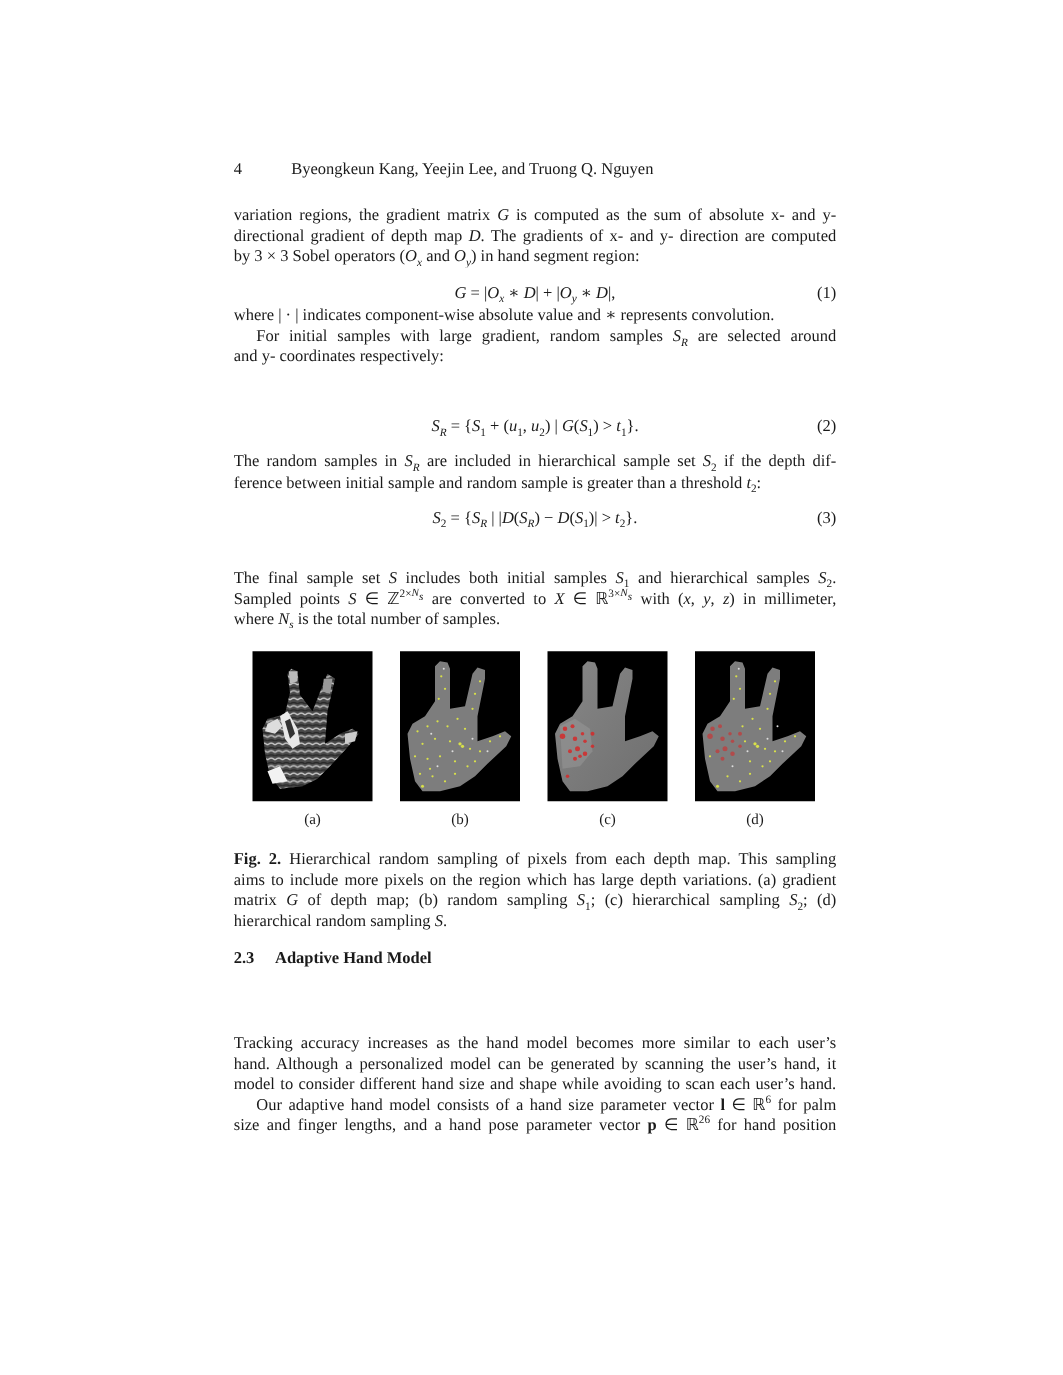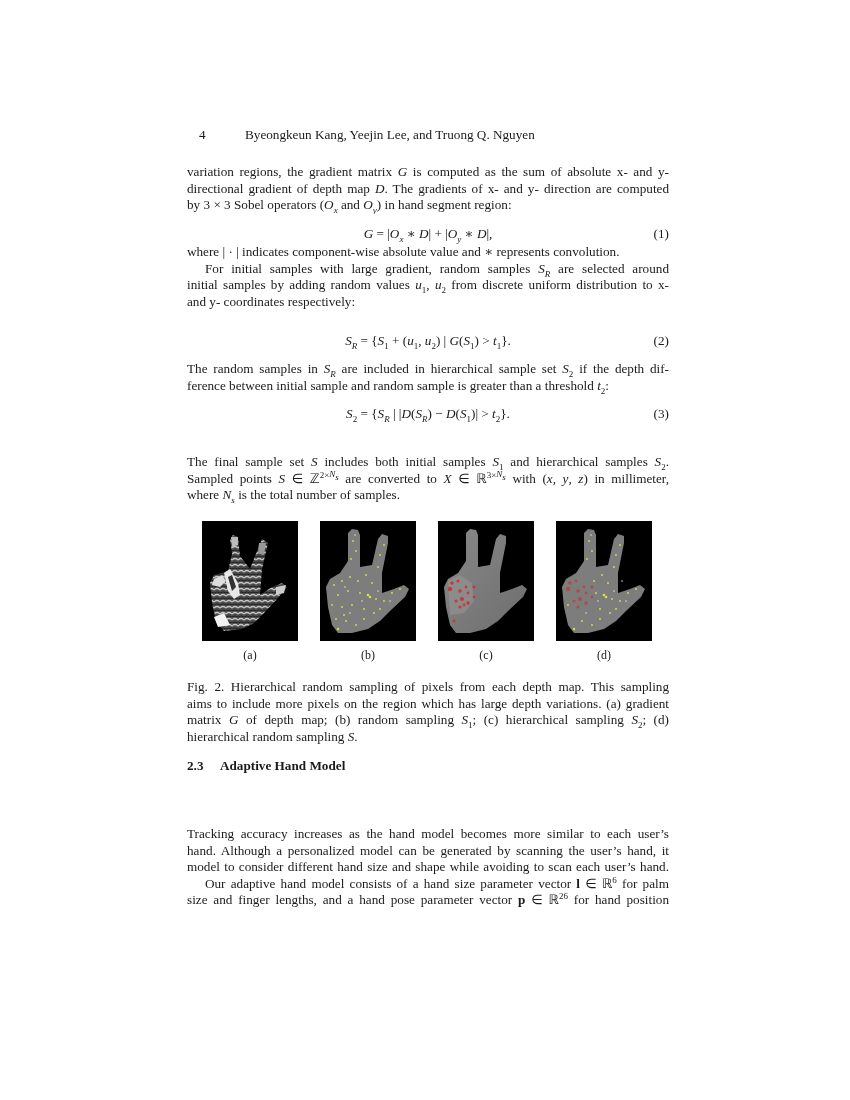--- a/index.html
+++ b/index.html
@@ -1,36 +1,36 @@
 <!DOCTYPE html>
 <html><head>
 <meta charset="utf-8">
 <style>
   html, body { margin:0; padding:0; background:#ffffff; }
   body { width:850px; height:1100px; position:relative; overflow:hidden;
          font-family:"Liberation Serif", "DejaVu Serif", serif; color:#1a1a1a; }
   .page { position:absolute; left:187px; top:0; width:482px; }
-  .runhead { position:absolute; top:127px; left:12px; font-size:13.2px; white-space:nowrap; }
+  .runhead { position:absolute; top:127px; left:0; font-size:13.2px; white-space:nowrap; }
   .runhead .pno { display:inline-block; width:46px; }
   .para { position:absolute; left:0; width:482px; font-size:13.2px; line-height:16.6px;
           text-align:justify; }
   .para .ln { display:block; text-align:justify; text-align-last:justify; white-space:nowrap; overflow:hidden; height:16.6px; }
   .para .ln.last { text-align-last:left; }
   .para .ln.indent { text-indent:18px; }
   .eq { position:absolute; left:0; width:482px; height:18px; font-size:13.2px; }
   .eq .body { position:absolute; left:0; right:0; text-align:center; white-space:nowrap; }
   .eq .num { position:absolute; right:0; top:0; }
   i { font-style:italic; }
   sub, sup { font-size:9px; line-height:0; }
   .fig { position:absolute; top:521px; left:0; width:482px; height:150px; }
   .panel { position:absolute; top:0; width:96px; height:120px; background:#000; overflow:hidden; }
   .panel svg { display:block; }
   .plabel { position:absolute; top:127px; width:96px; text-align:center; font-size:12px; }
   .caption { position:absolute; top:679px; left:0; width:482px; font-size:13.2px; line-height:16.6px; }
-  .caption b { font-weight:normal; }
+  .caption b { font-weight:bold; }
   .sect { position:absolute; top:758px; left:0; font-size:13.2px; font-weight:bold; white-space:nowrap; }
   .sect .snum { display:inline-block; width:33px; }
   .bold { font-weight:bold; }
 </style>
 </head>
 <body>
 
 <div class="page">
 
   <div class="runhead">
@@ -44,21 +44,20 @@
   </div>
 
   <div class="eq" style="top:226px;">
     <span class="body"><i>G</i> = |<i>O<sub>x</sub></i> ∗ <i>D</i>| + |<i>O<sub>y</sub></i> ∗ <i>D</i>|,</span>
     <span class="num">(1)</span>
   </div>
 
   <div class="para" style="top:244px;">
     <span class="ln last">where | · | indicates component-wise absolute value and ∗ represents convolution.</span>
     <span class="ln indent">For initial samples with large gradient, random samples <i>S<sub>R</sub></i> are selected around</span>
-    <span class="ln">initial samples by adding random values <i>u</i><sub>1</sub>, <i>u</i><sub>2</sub> from discrete uniform distribution to x-</span>
     <span class="ln last">and y- coordinates respectively:</span>
   </div>
 
   <div class="eq" style="top:333px;">
     <span class="body"><i>S<sub>R</sub></i> = {<i>S</i><sub>1</sub> + (<i>u</i><sub>1</sub>, <i>u</i><sub>2</sub>) | <i>G</i>(<i>S</i><sub>1</sub>) &gt; <i>t</i><sub>1</sub>}.</span>
     <span class="num">(2)</span>
   </div>
 
   <div class="para" style="top:361px;">
     <span class="ln">The random samples in <i>S<sub>R</sub></i> are included in hierarchical sample set <i>S</i><sub>2</sub> if the depth dif-</span>

